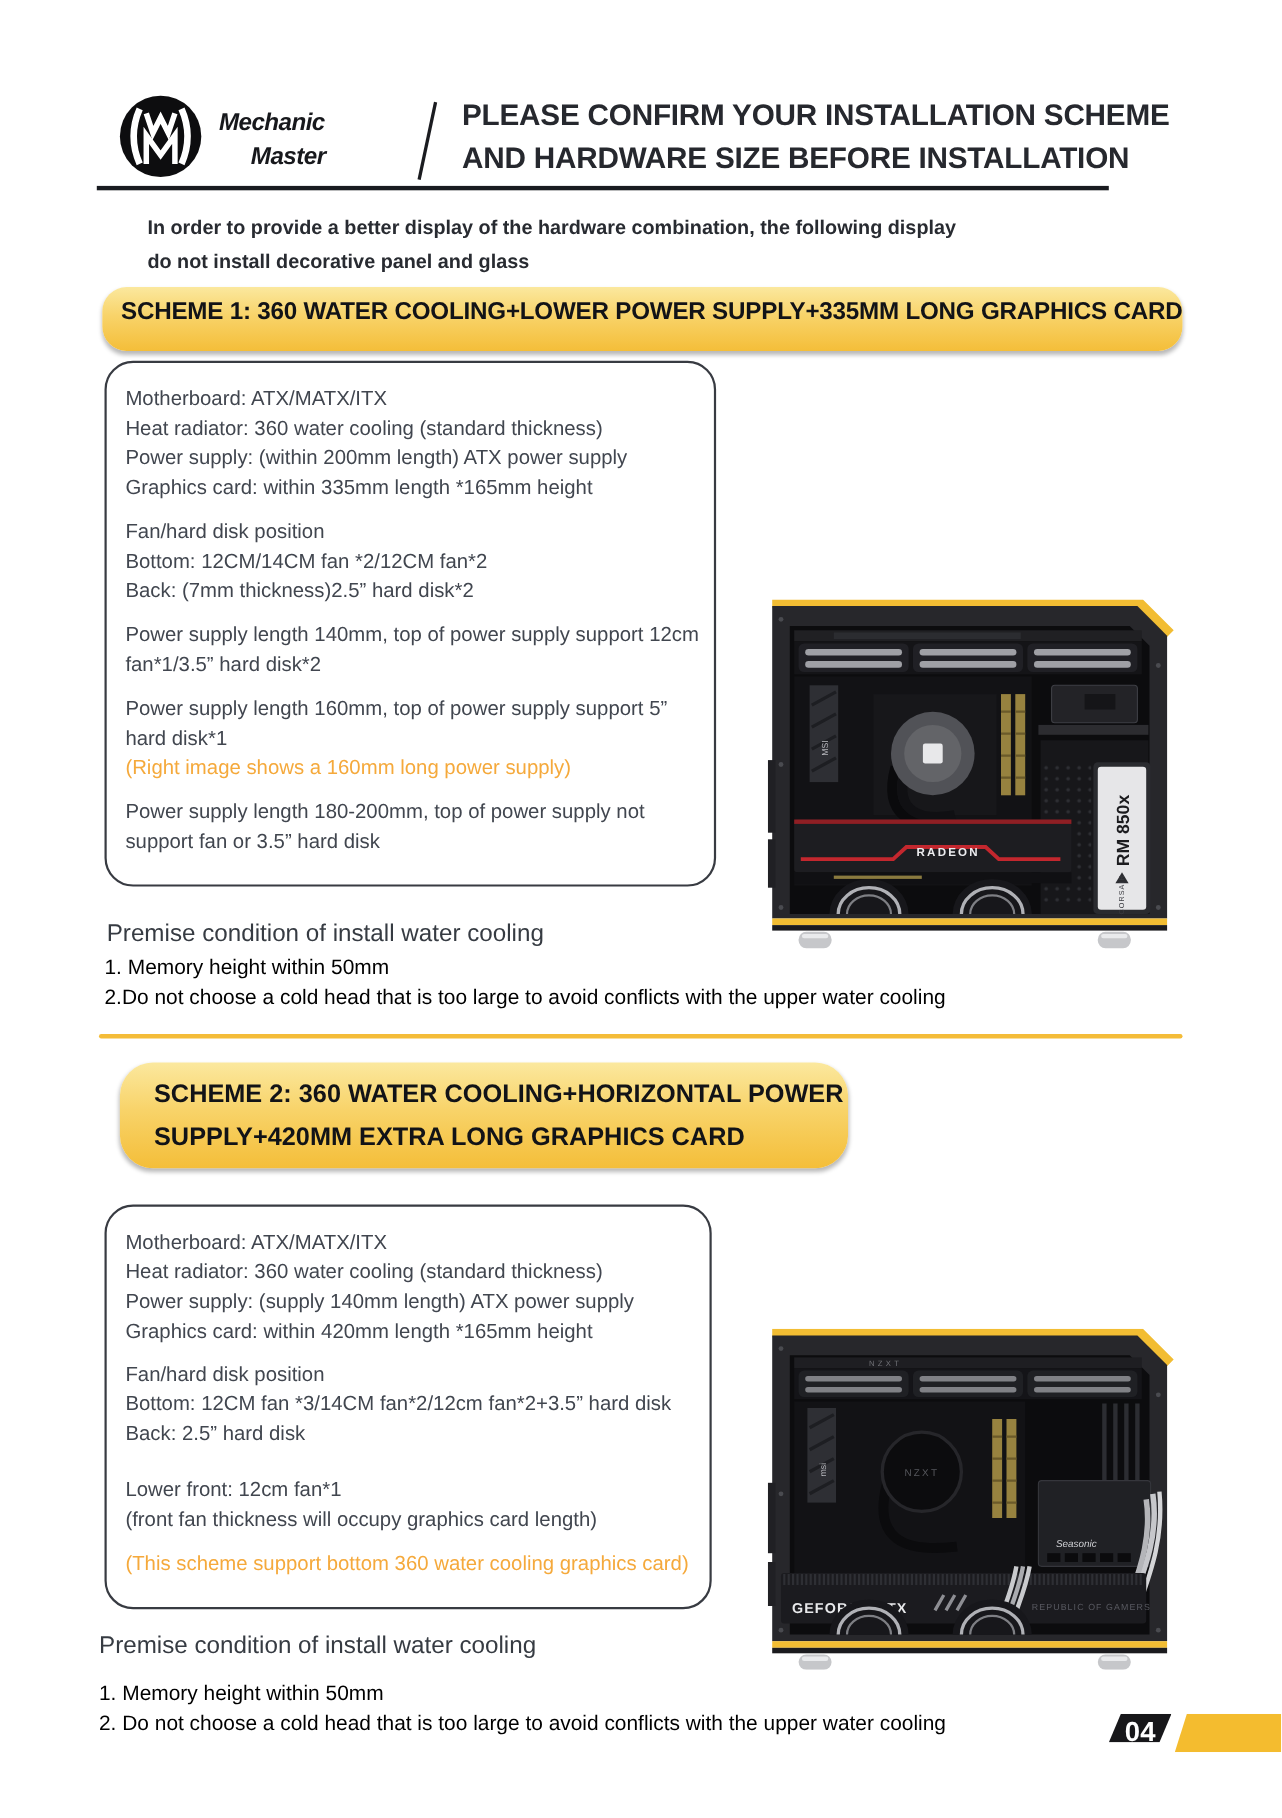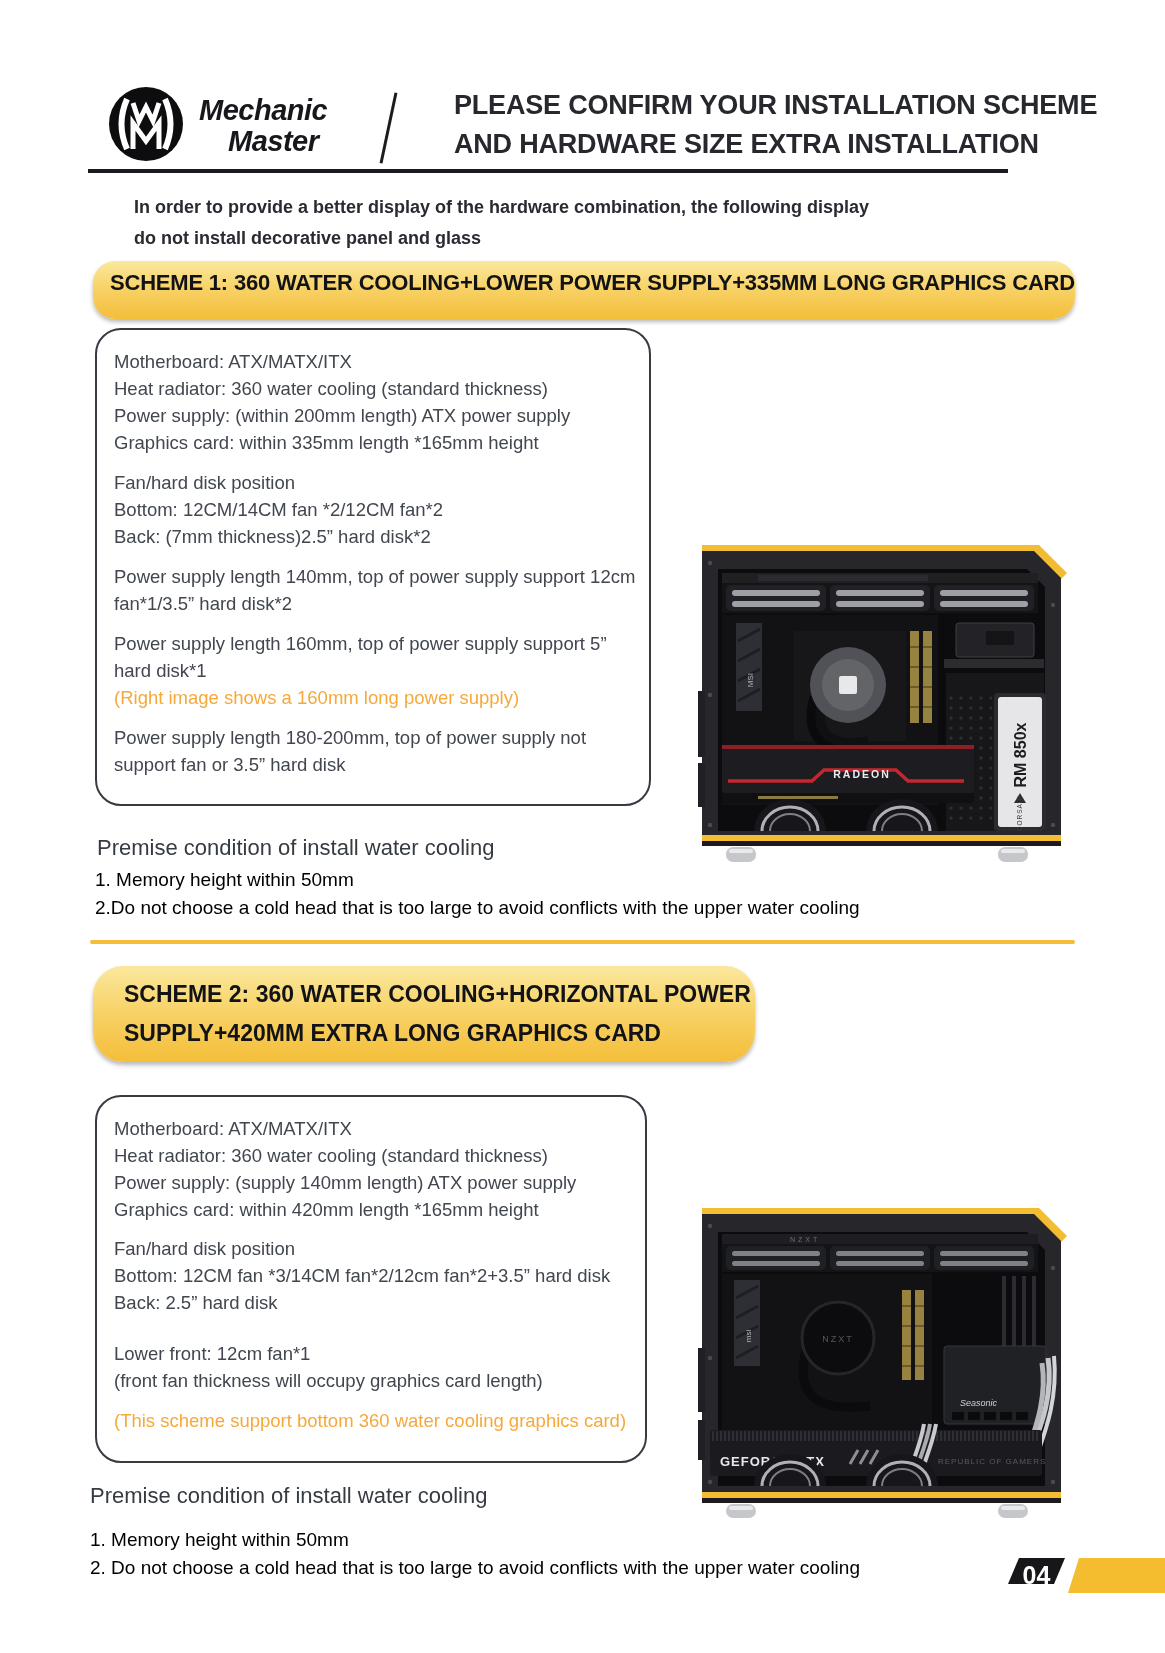--- a/index.html
+++ b/index.html
@@ -1,36 +1,36 @@
 <!DOCTYPE html>
 <html><head>
 <meta charset="utf-8">
 <style>
   html,body { margin:0; padding:0; background:#ffffff; }
   .page { position:relative; width:1165px; height:1653px; background:#ffffff;
           font-family:"Liberation Sans", sans-serif; overflow:hidden; }
   .abs { position:absolute; }
 
   
-  .brand-name { left:199px; top:95px; font-size:29px; font-weight:700; font-style:italic;
+  .brand-name { left:199px; top:95px; font-size:22px; font-weight:700; font-style:italic;
                 color:#17181c; line-height:31px; letter-spacing:-0.5px; }
   .brand-name .l2 { margin-left:29px; }
   .slash-divider { left:387px; top:92px; width:3px; height:72px; background:#1b1c20; transform:rotate(12deg); }
   .doc-title { left:420px; top:86px; font-size:27px; font-weight:700; color:#26282e;
-               line-height:39px; letter-spacing:-0.2px;margin-left:34px; }
+               line-height:39px; letter-spacing:-0.2px; }
   .header-rule { left:88px; top:169px; width:920px; height:4px; background:#191b20; }
 
   .intro { left:90px; top:192px; font-size:18px; font-weight:700; color:#282b31; line-height:31px;margin-left:44px; }
 
   
   .banner { background:linear-gradient(180deg,#FBE89E 0%,#F8D369 45%,#F4BE39 100%);
             box-shadow:0 3px 4px rgba(0,0,0,0.28); color:#121317; font-weight:700; box-sizing:border-box; }
   .banner1 { left:93px; top:261px; width:982px; height:58px; border-radius:22px;
              font-size:22px; line-height:43px; padding-left:17px; letter-spacing:-0.2px; white-space:nowrap; }
-  .banner2 { left:93px; top:966px; width:662px; height:96px; border-radius:30px;
+  .banner2 { left:109px; top:966px; width:662px; height:96px; border-radius:30px;
              font-size:23px; line-height:39px; padding:9px 0 0 31px; }
 
   
   .spec-box { border:2px solid #383b42; border-radius:26px; box-sizing:border-box;
               font-size:18.5px; color:#41464f; background:#fff; }
   .box1 { left:95px; top:328px; width:556px; height:478px; padding:18px 0 0 17px; }
   .box2 { left:95px; top:1095px; width:552px; height:368px; padding:18px 0 0 17px; }
   .ln { line-height:27px; white-space:nowrap; }
   .gap { height:13px; }
   .gap-sm { height:12px; }
@@ -75,21 +75,21 @@
 
   <div class="abs brand-name">
     <div>Mechanic</div>
     <div class="l2">Master</div>
   </div>
 
   <div class="abs slash-divider"></div>
 
   <div class="abs doc-title">
     <div>PLEASE CONFIRM YOUR INSTALLATION SCHEME</div>
-    <div>AND HARDWARE SIZE EXTRA INSTALLATION</div>
+    <div>AND HARDWARE SIZE BEFORE INSTALLATION</div>
   </div>
 
   <div class="abs header-rule"></div>
 
   <div class="abs intro">
     <div>In order to provide a better display of the hardware combination, the following display</div>
     <div>do not install decorative panel and glass</div>
   </div>
 
   <div class="abs banner banner1">SCHEME 1: 360 WATER COOLING+LOWER POWER SUPPLY+335MM LONG GRAPHICS CARD</div>

